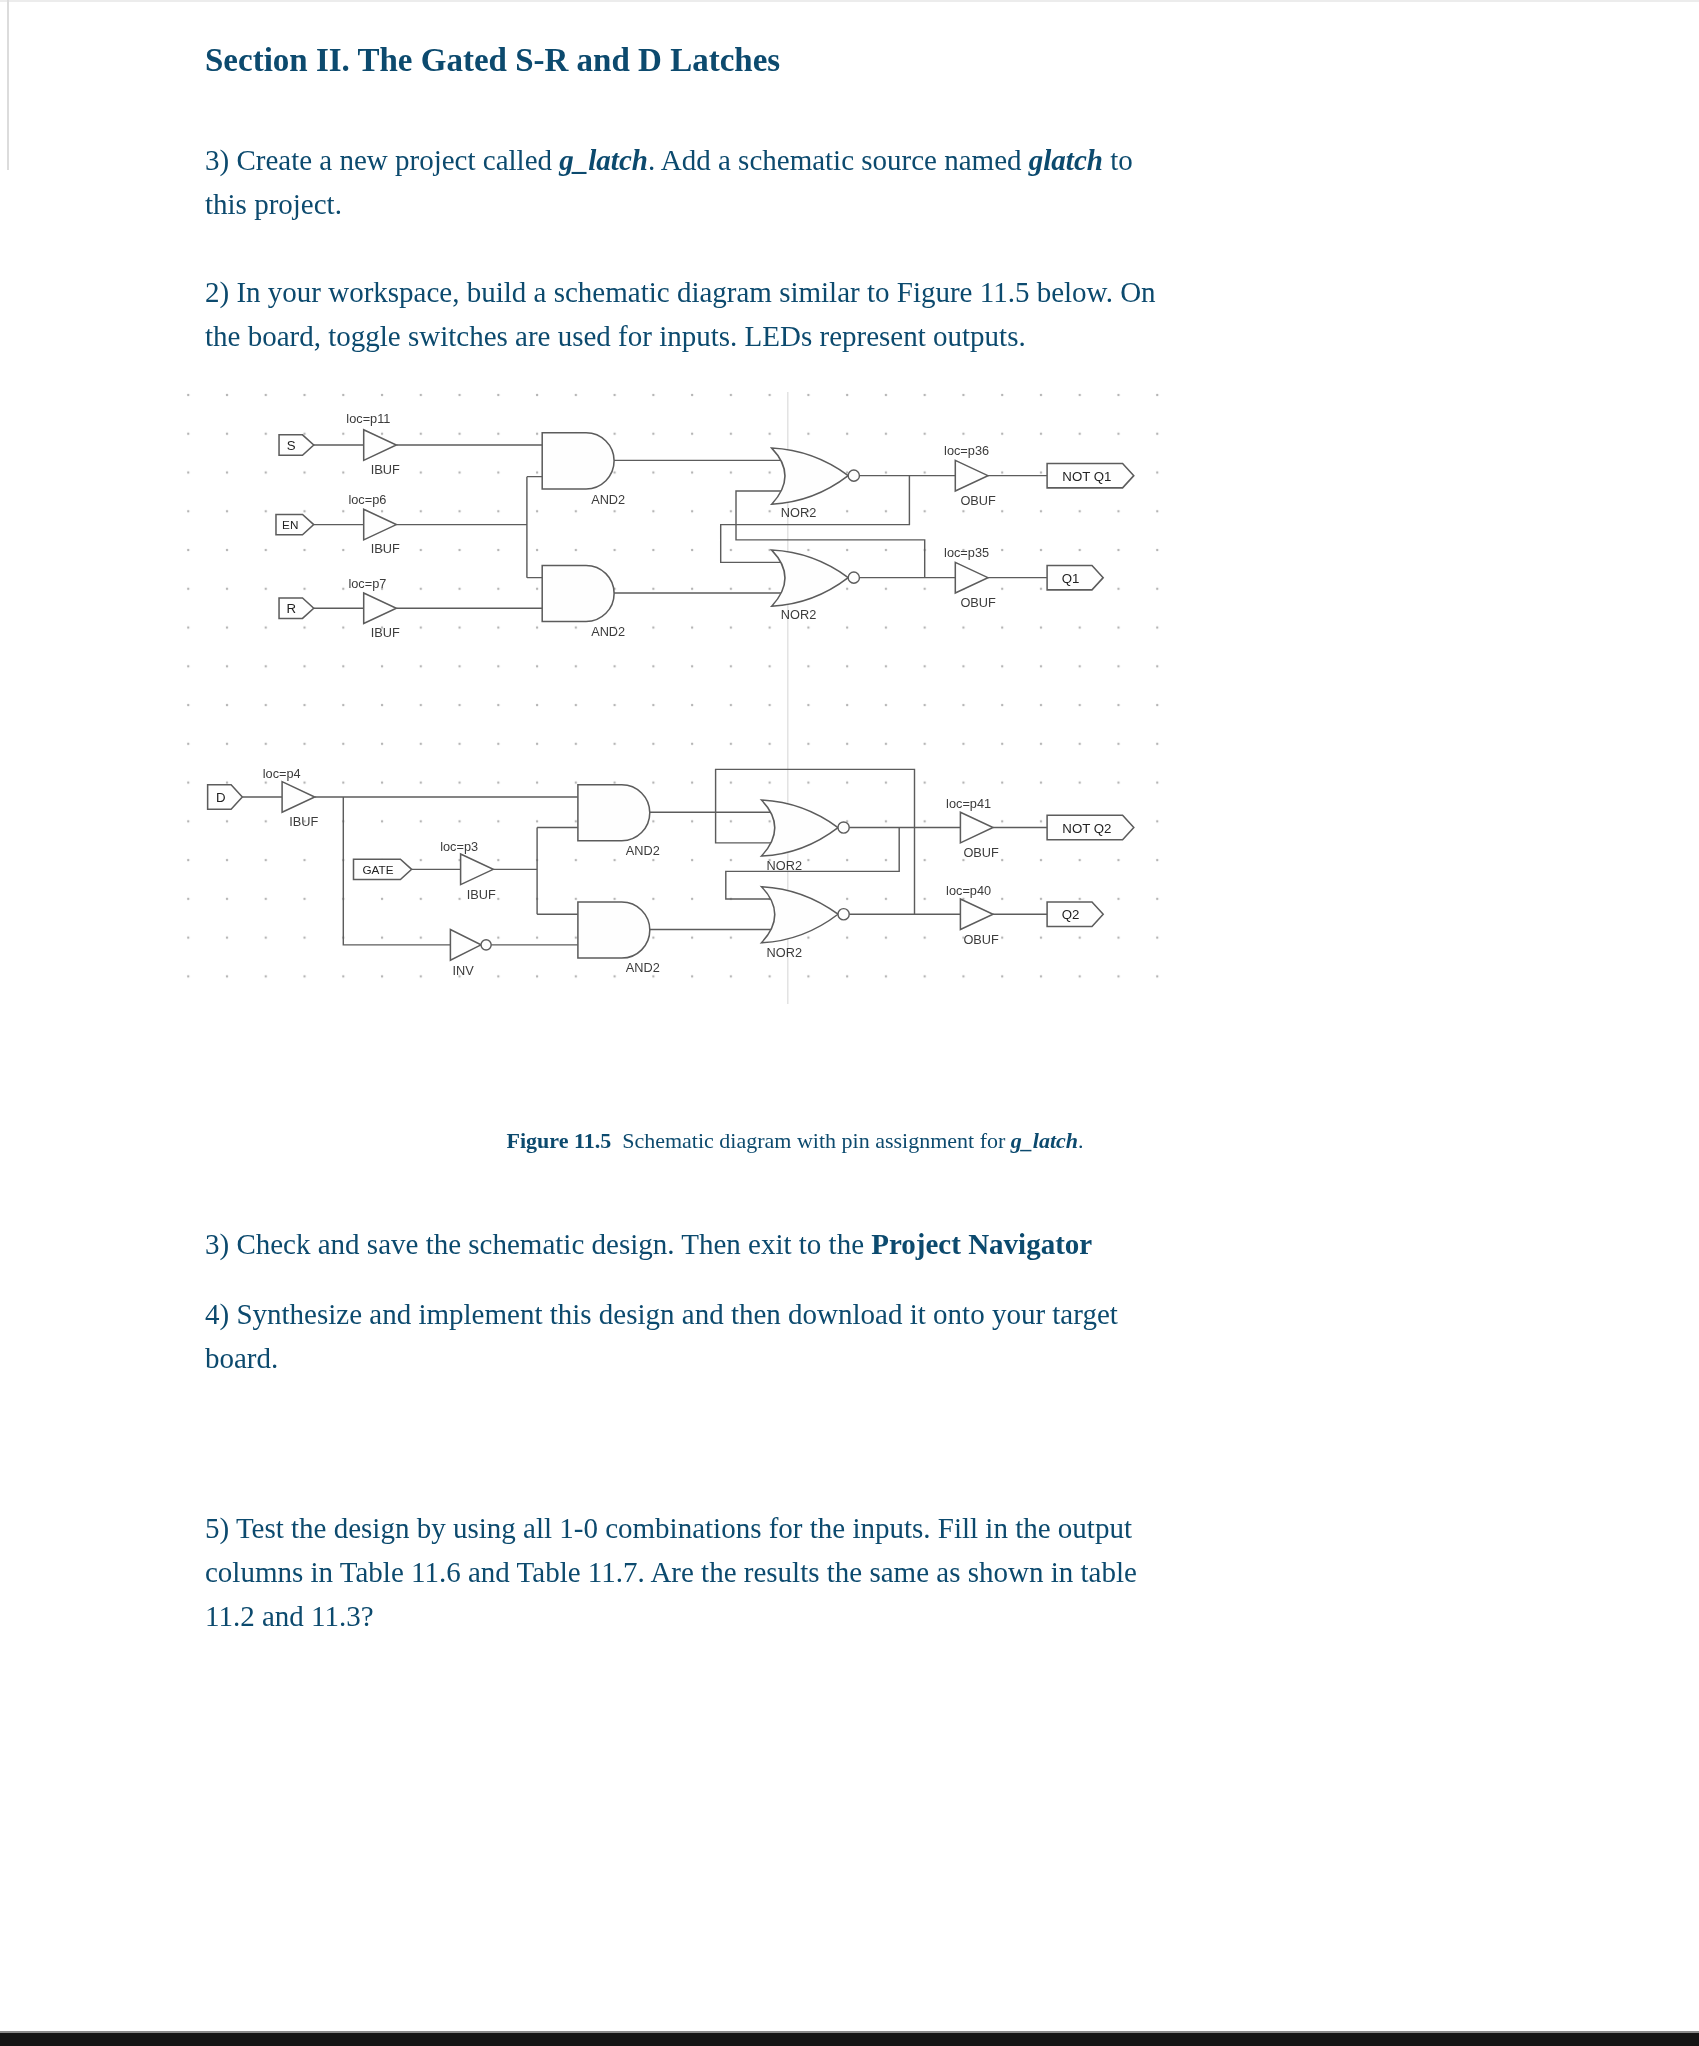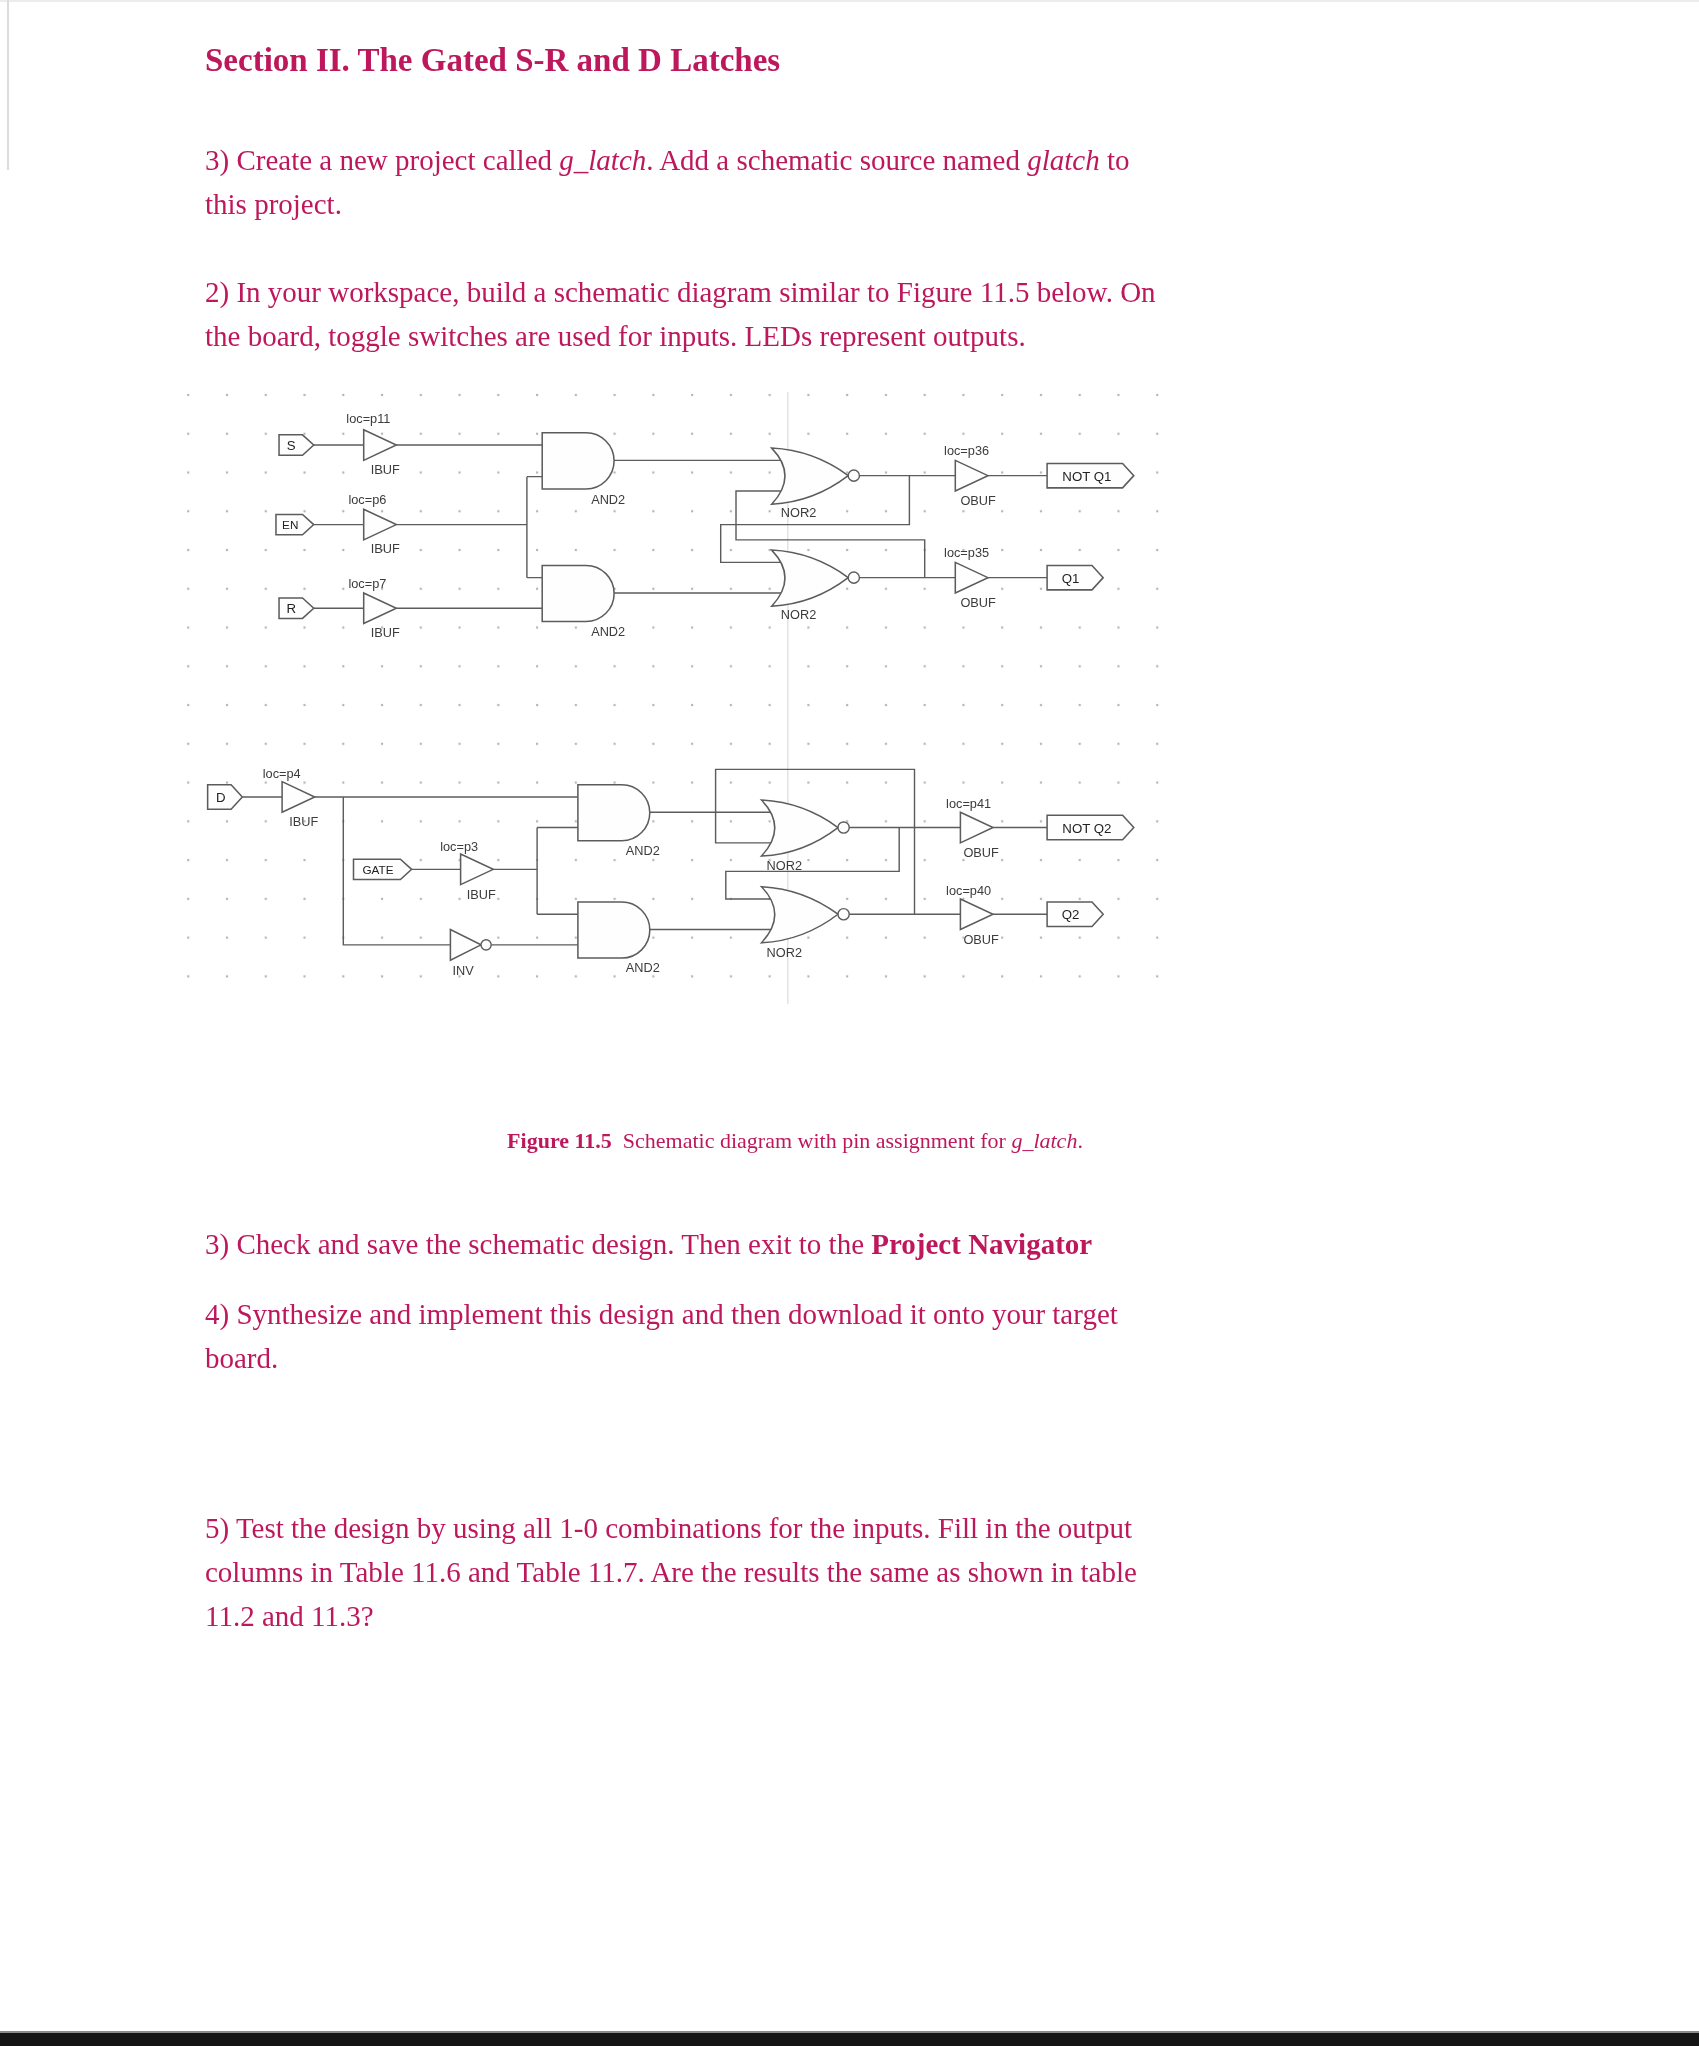--- a/index.html
+++ b/index.html
@@ -1,28 +1,28 @@
 <!DOCTYPE html>
 <html><head>
 <meta charset="utf-8">
 <style>
   html,body { margin:0; padding:0; background:#ffffff; }
   .page {
     position:relative; width:1699px; height:2046px; background:#ffffff;
-    font-family:"Liberation Serif", serif; color:#be185d; overflow:hidden;
+    font-family:"Liberation Serif", serif; color:#0c4a6e; overflow:hidden;
   }
   .edge-top { position:absolute; left:0; top:0; width:100%; height:2px; background:#ececec; }
   .edge-left { position:absolute; left:7px; top:0; width:2px; height:170px; background:#dcdcdc; }
   .title {
     position:absolute; left:205px; top:42px; margin:0;
     font-size:33px; font-weight:700; white-space:nowrap;
   }
   .para { position:absolute; left:205px; margin:0; font-size:29px; }
   .para .line { white-space:nowrap; line-height:44px; height:44px; }
-  .bi { font-weight:400; font-style:italic;margin-top:6px; }
+  .bi { font-weight:700; font-style:italic;margin-top:6px; }
   .b  { font-weight:700; }
   #p1 { top:138px; }
   #p2 { top:270px; }
   #p3 { top:1222px; }
   #p4 { top:1292px; }
   #p5 { top:1482px;margin-top:24px; }
   .figure-wrap { position:absolute; left:185px; top:392px; width:1000px; height:612px; }
   .caption {
     position:absolute; left:205px; top:1128px; width:1180px; margin:0;
     font-size:22px; text-align:center; white-space:nowrap;

